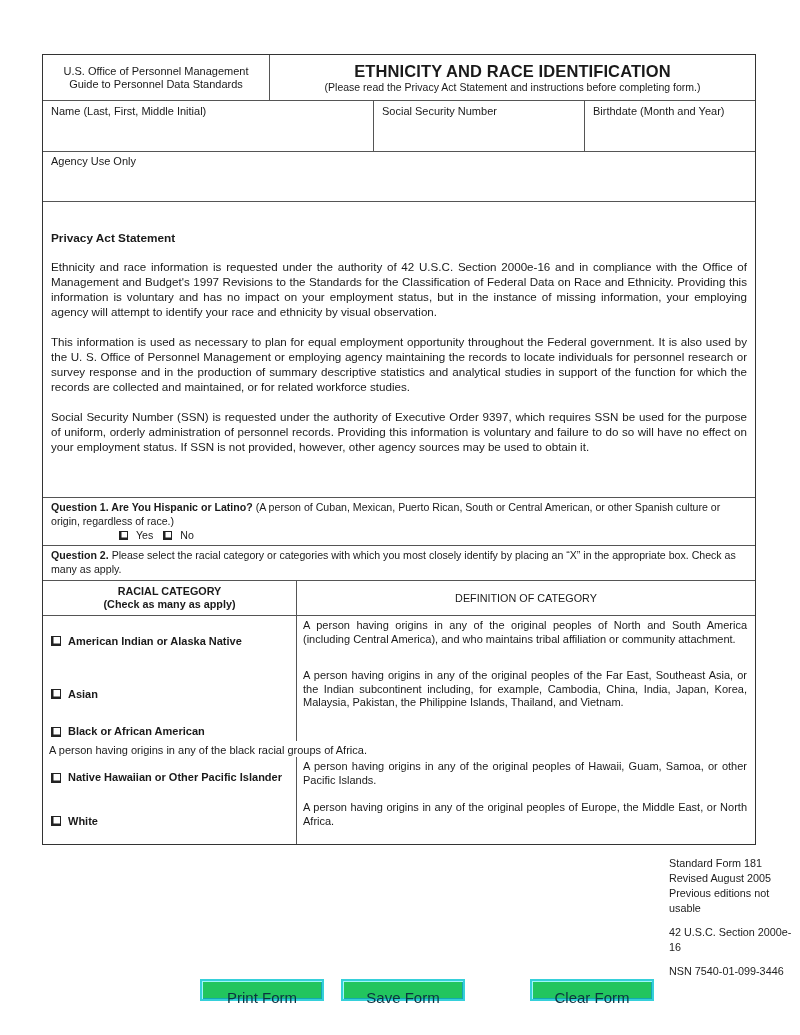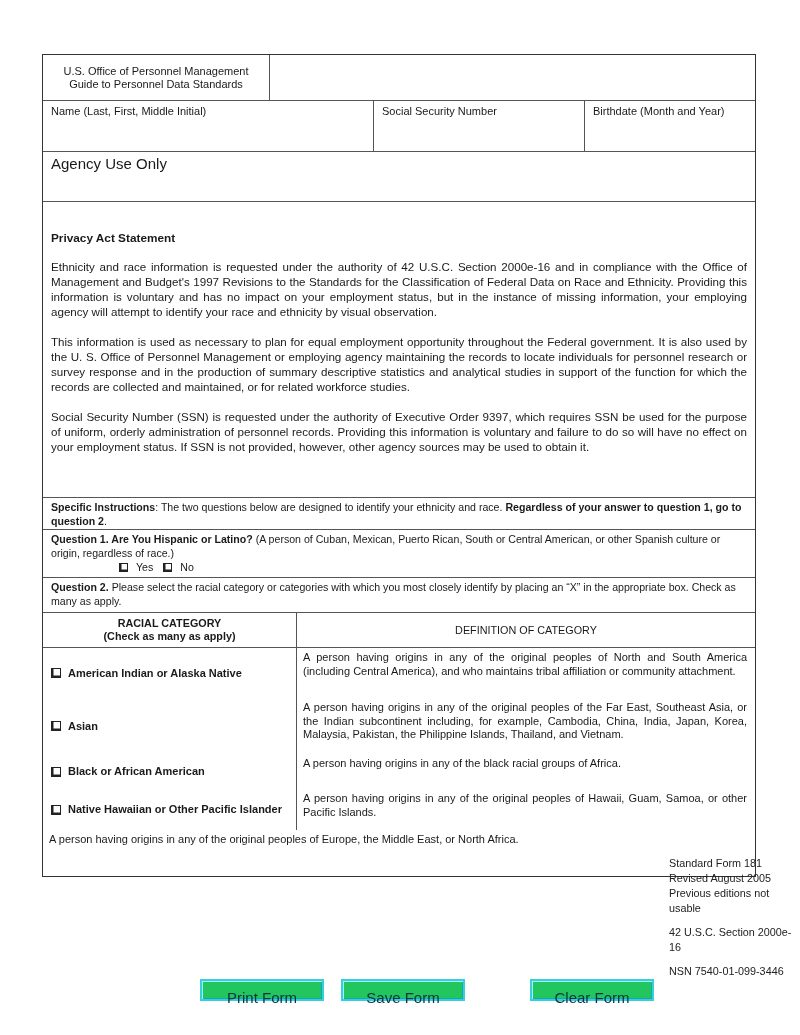--- a/index.html
+++ b/index.html
@@ -11,56 +11,60 @@
   .hdr { height:46px; display:flex; }
   .hdr-left { width:226px; border-right:1px solid #555; display:flex; flex-direction:column; justify-content:center; align-items:center; font-size:11px; line-height:13px; }
   .hdr-right { flex:1; display:flex; flex-direction:column; align-items:center; justify-content:center; }
   .title { font-weight:bold; font-size:16.5px; letter-spacing:0.1px; line-height:19px; }
   .subtitle { font-size:10.5px; line-height:13px; }
   .idrow { height:51px; display:flex; font-size:11px; }
   .idcell { padding:4px 8px; box-sizing:border-box; }
   .idcell.name { width:331px; border-right:1px solid #555; }
   .idcell.ssn { width:211px; border-right:1px solid #555; }
   .idcell.birth { flex:1; }
-  .agency { height:50px; font-size:15px; padding:3px 8px; box-sizing:border-box; }
+  .agency { height:50px; font-size:11px; padding:3px 8px; box-sizing:border-box; }
   .privacy { padding:5px 8px 8px 8px; font-size:11.6px; line-height:15px; text-align:justify; box-sizing:border-box; height:272px;margin-top:24px; }
   .privacy h3 { margin:0 0 13px 0; font-size:11.8px; font-weight:bold; }
   .privacy p { margin:0 0 15px 0; }
   .instr { height:32px; font-size:10.6px; line-height:14px; padding:2px 8px; box-sizing:border-box; }
   .q1 { height:48px; font-size:10.6px; line-height:14px; padding:2px 8px; box-sizing:border-box; }
   .q2 { height:35px; font-size:10.6px; line-height:14px; padding:2px 8px; box-sizing:border-box; }
   .yesno { padding-left:68px; display:flex; gap:10px; align-items:center; }
   .opt { display:flex; align-items:center; gap:8px; cursor:pointer; }
   .cb { display:inline-block; width:9px; height:9px; border:1.2px solid #222; box-shadow:1.5px -1.5px 0 0 #222 inset; box-sizing:border-box; background:#fff; }
   .cb.big { width:10px; height:10px; }
   .table { display:flex; flex-direction:column; }
   .trow { display:flex; }
   .tcol1 { width:254px; border-right:1px solid #555; box-sizing:border-box;font-weight:bold; }
   .tcol2 { flex:1; box-sizing:border-box; }
   .thead { height:34px; border-bottom:1px solid #555; font-size:10.8px; line-height:13px; }
   .thead .tcol1, .thead .tcol2 { display:flex; flex-direction:column; align-items:center; justify-content:center; text-align:center; }
   .tbody .tcol1 { padding:3px 8px; font-size:11px; line-height:13px; display:flex; align-items:center; gap:7px; }
   .tbody .tcol2 { padding:3px 8px 0 6px; font-size:11px; line-height:13.5px; text-align:justify; }
-  .r0 { height:50px; } .r1 { height:56px; } .r2 { height:35px; } .r3 { height:41px; } .r4 { height:46px; }
+  .r0 { height:50px; } .r1 { height:56px; } .r2 { height:35px;flex-direction:column; } .r3 { height:41px; } .r4 { height:46px; }
   .footer { position:absolute; left:621px; top:856px; font-size:10.8px; line-height:15px; color:#222;margin-left:48px; }
   .footer .gap { height:9px; }
   .btn { position:absolute; top:979px; height:22px; width:124px; background:#22c55e; border:2px solid #35d0da;
          box-shadow: inset 1px 1px 0 #9ff6fa, inset -1px -1px 0 #12a9b2; box-sizing:border-box;
          font-size:15px; color:#0b3340; text-align:center; line-height:18px; cursor:pointer; font-family:"Liberation Sans", sans-serif; padding:8px; }
   .btn.print { left:200px; } .btn.save { left:341px; } .btn.clear { left:482px;margin-left:48px; }
 </style>
 </head>
 <body>
 
 <div class="form">
 
   <div class="row hdr">
     <div class="hdr-left">
       <div>U.S. Office of Personnel Management</div>
       <div>Guide to Personnel Data Standards</div>
+    </div>
+    <div class="hdr-right">
+      <div class="title">ETHNICITY AND RACE IDENTIFICATION</div>
+      <div class="subtitle">(Please read the Privacy Act Statement and instructions before completing form.)</div>
     </div>
   </div>
 
   <div class="row idrow">
     <div class="idcell name">
       <div>Name (Last, First, Middle Initial)</div>
     </div>
     <div class="idcell ssn">
       <div>Social Security Number</div>
     </div>
@@ -73,23 +77,20 @@
     <div>Agency Use Only</div>
   </div>
 
   <div class="row privacy">
     <h3>Privacy Act Statement</h3>
     <p>Ethnicity and race information is requested under the authority of 42 U.S.C. Section 2000e-16 and in compliance with the Office of Management and Budget's 1997 Revisions to the Standards for the Classification of Federal Data on Race and Ethnicity.  Providing this information is voluntary and has no impact on your employment status, but in the instance of missing information, your employing agency will attempt to identify your race and ethnicity by visual observation.</p>
     <p>This information is used as necessary to plan for equal employment opportunity throughout the Federal government.  It is also used by the U. S. Office of Personnel Management or employing agency maintaining the records to locate individuals for personnel research or survey response and in the production of summary descriptive statistics and analytical studies in support of the function for which the records are collected and maintained, or for related workforce studies.</p>
     <p>Social Security Number (SSN) is requested under the authority of Executive Order 9397, which requires SSN be used for the purpose of uniform, orderly administration of personnel records. Providing this information is voluntary and failure to do so will have no effect on your employment status. If SSN is not provided, however, other agency sources may be used to obtain it.</p>
   </div>
 
-  <div class="row instr">
-    <b>Specific Instructions</b><span>:  The two questions below are designed to identify your ethnicity and race.  </span><b>Regardless of your answer to question 1, go to question 2</b><span>.</span>
-  </div>
 
   <div class="row q1">
     <div><b>Question 1.   Are You Hispanic or Latino?</b><span>  (A person of Cuban, Mexican, Puerto Rican, South or Central American, or other Spanish culture or origin, regardless of race.)</span></div>
     <div class="yesno">
       <label class="opt">
         <span class="cb"></span>
         <span>Yes</span>
       </label>
       <label class="opt">
         <span class="cb"></span>
@@ -135,20 +136,24 @@
         <div class="tcol2">A person having origins in any of the black racial groups of Africa.</div>
       </div>
       <div class="trow r3">
         <div class="tcol1">
           <span class="cb big"></span>
           <span>Native Hawaiian or Other Pacific Islander</span>
         </div>
         <div class="tcol2">A person having origins in any of the original peoples of Hawaii, Guam, Samoa, or other Pacific Islands.</div>
       </div>
       <div class="trow r4">
+        <div class="tcol1">
+          <span class="cb big"></span>
+          <span>White</span>
+        </div>
         <div class="tcol2">A person having origins in any of the original peoples of Europe, the Middle East, or North Africa.</div>
       </div>
     </div>
   </div>
 </div>
 
 <div class="footer">
   <div>Standard Form 181</div>
   <div>Revised August 2005</div>
   <div>Previous editions not usable</div>

